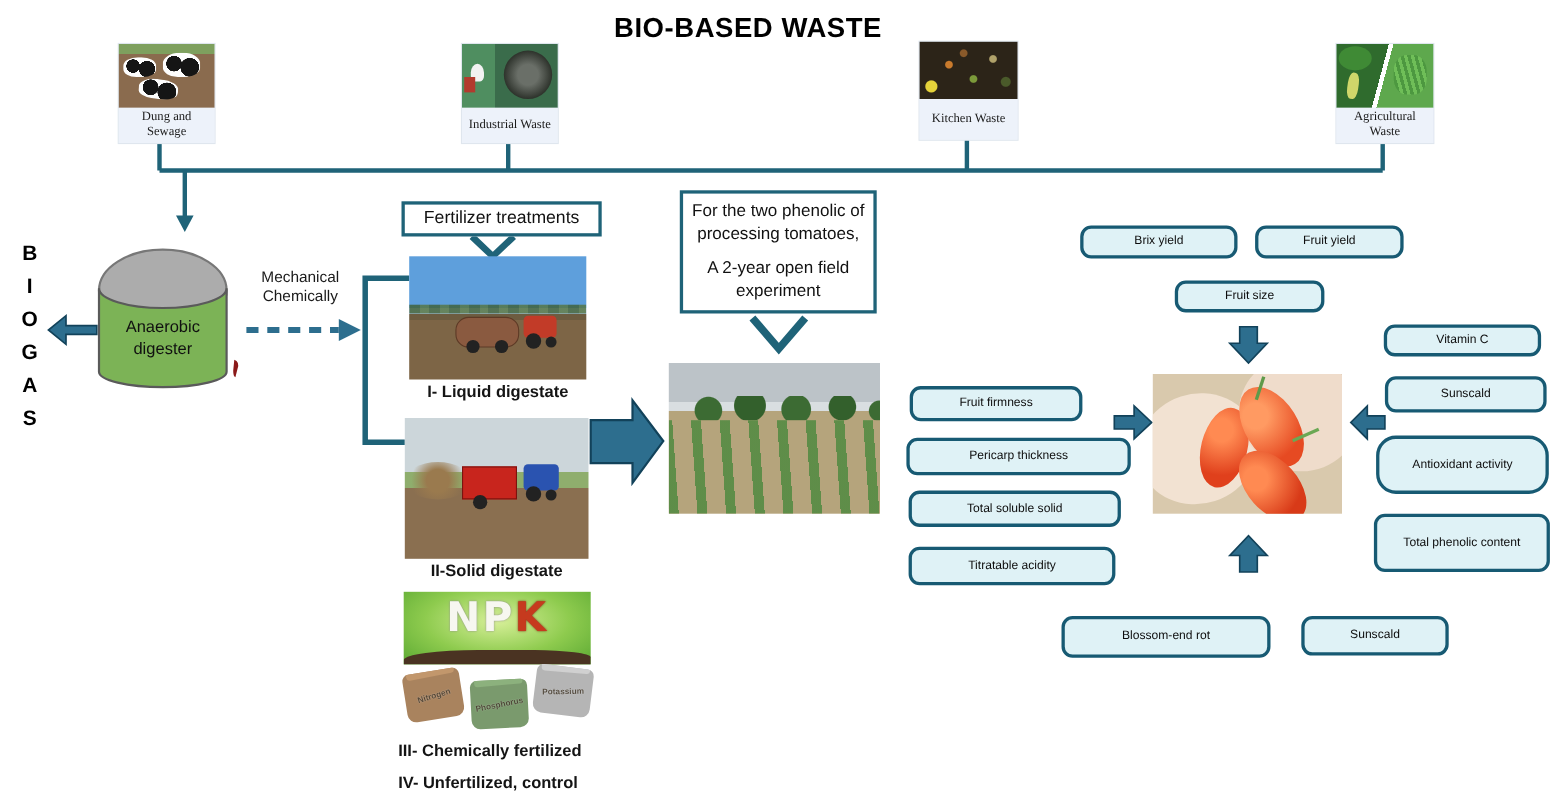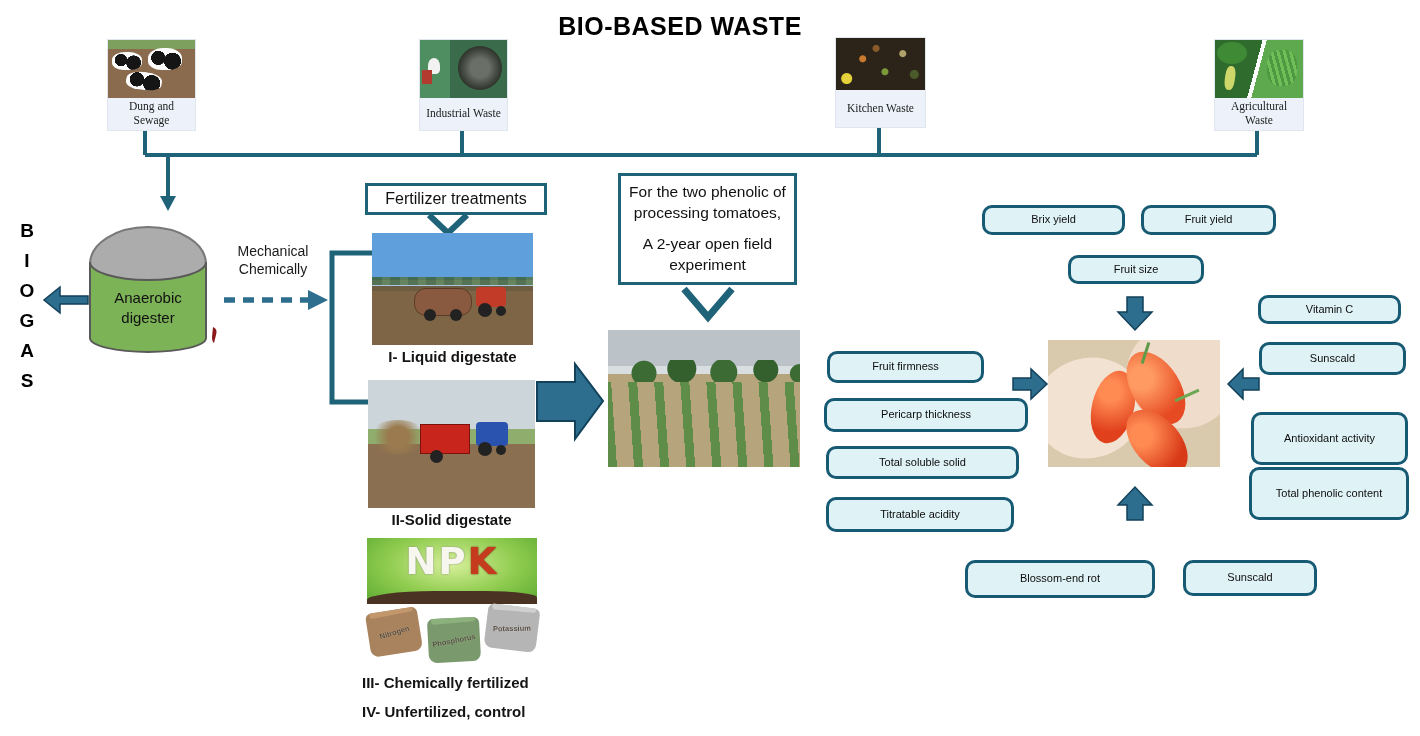--- a/index.html
+++ b/index.html
@@ -231,19 +231,19 @@
     <div class="ph" style="left:78px;top:-16px;width:110px;height:104px;border-radius:50%;background:#efdccb;transform:rotate(22deg);"></div>
     <div class="ph" style="left:44px;top:30px;width:42px;height:74px;border-radius:50%;background:radial-gradient(circle at 35% 30%,#ff8a52 18%,#e0401c 70%);transform:rotate(14deg);"></div>
     <div class="ph" style="left:84px;top:8px;width:48px;height:80px;border-radius:50%;background:radial-gradient(circle at 35% 30%,#ff9a62 18%,#e64a22 70%);transform:rotate(-32deg);"></div>
     <div class="ph" style="left:86px;top:64px;width:46px;height:76px;border-radius:50%;background:radial-gradient(circle at 35% 30%,#ff8a52 18%,#d83a18 70%);transform:rotate(-42deg);"></div>
     <div class="ph" style="left:96px;top:2px;width:3px;height:22px;background:#5f9a4a;transform:rotate(18deg);"></div>
     <div class="ph" style="left:126px;top:54px;width:26px;height:3px;background:#6aa854;transform:rotate(-24deg);"></div>
   </div>
 
   <div class="abs trait" style="left:1258px;top:295px;width:143px;height:29px;">Vitamin C</div>
   <div class="abs trait" style="left:1259px;top:342px;width:147px;height:33px;">Sunscald</div>
-  <div class="abs trait" style="left:1251px;top:412px;width:157px;height:53px;">Antioxidant activity</div>
+  <div class="abs trait" style="left:1251px;top:396px;width:157px;height:53px;border-radius:18px;">Antioxidant activity</div>
   <div class="abs trait" style="left:965px;top:560px;width:190px;height:38px;">Blossom-end rot</div>
 
   <div class="abs trait" style="left:1249px;top:467px;width:160px;height:53px;">Total phenolic content</div>
   <div class="abs trait" style="left:1183px;top:560px;width:134px;height:36px;">Sunscald</div>
 
 </div>
 
 </body></html>

